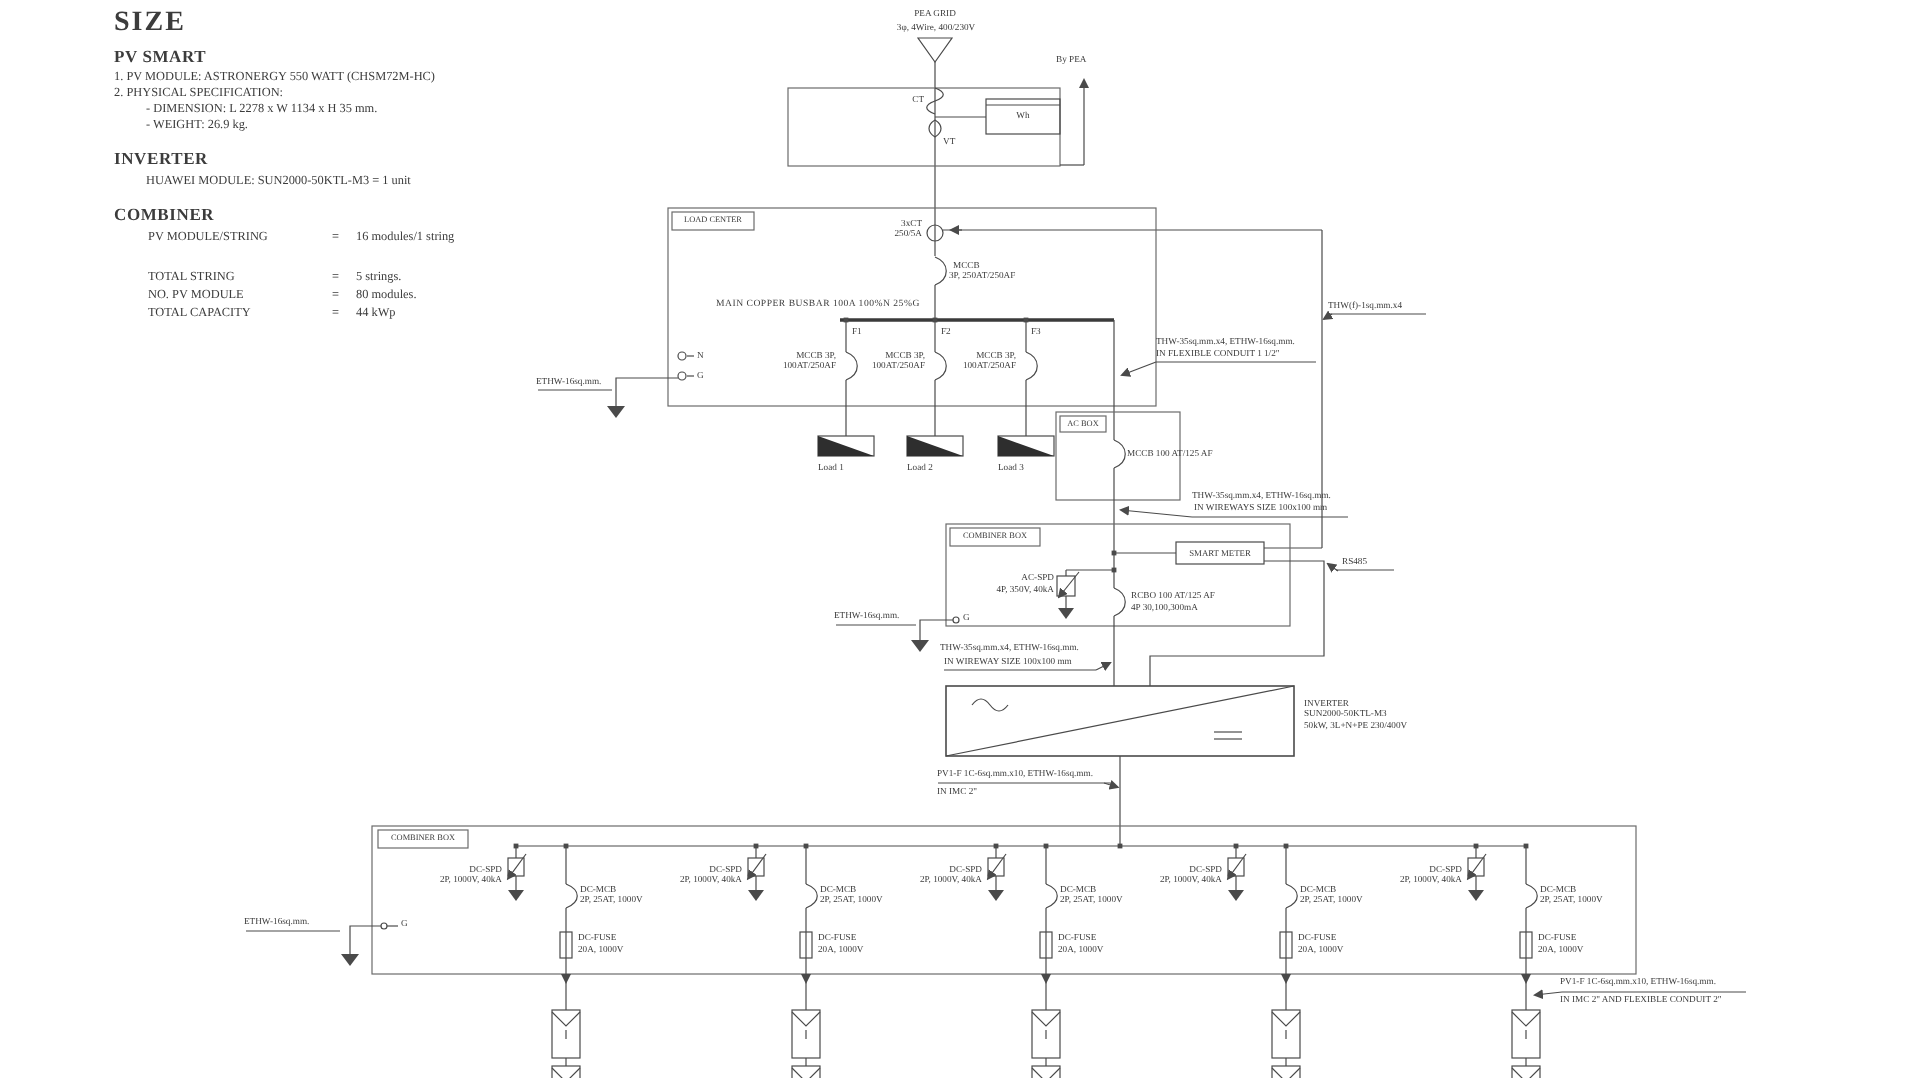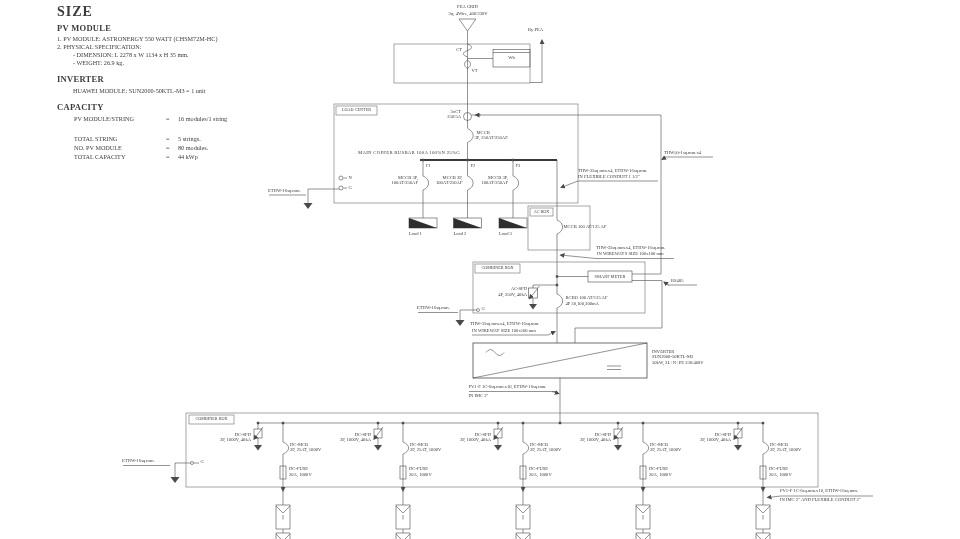--- a/index.html
+++ b/index.html
@@ -249,28 +249,28 @@
 
       <g fill="#2e2e2e">
         <polygon points="409,218 437,228 409,228"></polygon>
         <polygon points="453.5,218 481.5,228 453.5,228"></polygon>
         <polygon points="499,218 527,228 499,228"></polygon>
       </g>
     </g>
   </svg>
 
   <div class="lbl h1" style="left:57px;top:3px;">SIZE</div>
-  <div class="lbl h2" style="left:57px;top:23px;">PV MODULE</div>
+  <div class="lbl h2" style="left:57px;top:23px;">PV SMART</div>
   <div class="lbl fs62" style="left:57px;top:34.5px;">1. PV MODULE: ASTRONERGY 550 WATT (CHSM72M-HC)</div>
   <div class="lbl fs62" style="left:57px;top:42.5px;">2. PHYSICAL SPECIFICATION:</div>
   <div class="lbl fs62" style="left:73px;top:50.5px;">- DIMENSION: L 2278 x W 1134 x H 35 mm.</div>
   <div class="lbl fs62" style="left:73px;top:58.5px;">- WEIGHT: 26.9 kg.</div>
   <div class="lbl h2" style="left:57px;top:74px;">INVERTER</div>
   <div class="lbl fs62" style="left:73px;top:86.5px;">HUAWEI MODULE: SUN2000-50KTL-M3 = 1 unit</div>
-  <div class="lbl h2" style="left:57px;top:102px;">CAPACITY</div>
+  <div class="lbl h2" style="left:57px;top:102px;">COMBINER</div>
   <div class="lbl fs62" style="left:74px;top:114.5px;">PV MODULE/STRING</div>
   <div class="lbl fs62" style="left:166px;top:114.5px;">=</div>
   <div class="lbl fs62" style="left:178px;top:114.5px;">16 modules/1 string</div>
   <div class="lbl fs62" style="left:74px;top:135px;">TOTAL STRING</div>
   <div class="lbl fs62" style="left:166px;top:135px;">=</div>
   <div class="lbl fs62" style="left:178px;top:135px;">5 strings.</div>
   <div class="lbl fs62" style="left:74px;top:144px;">NO. PV MODULE</div>
   <div class="lbl fs62" style="left:166px;top:144px;">=</div>
   <div class="lbl fs62" style="left:178px;top:144px;">80 modules.</div>
   <div class="lbl fs62" style="left:74px;top:153px;">TOTAL CAPACITY</div>

